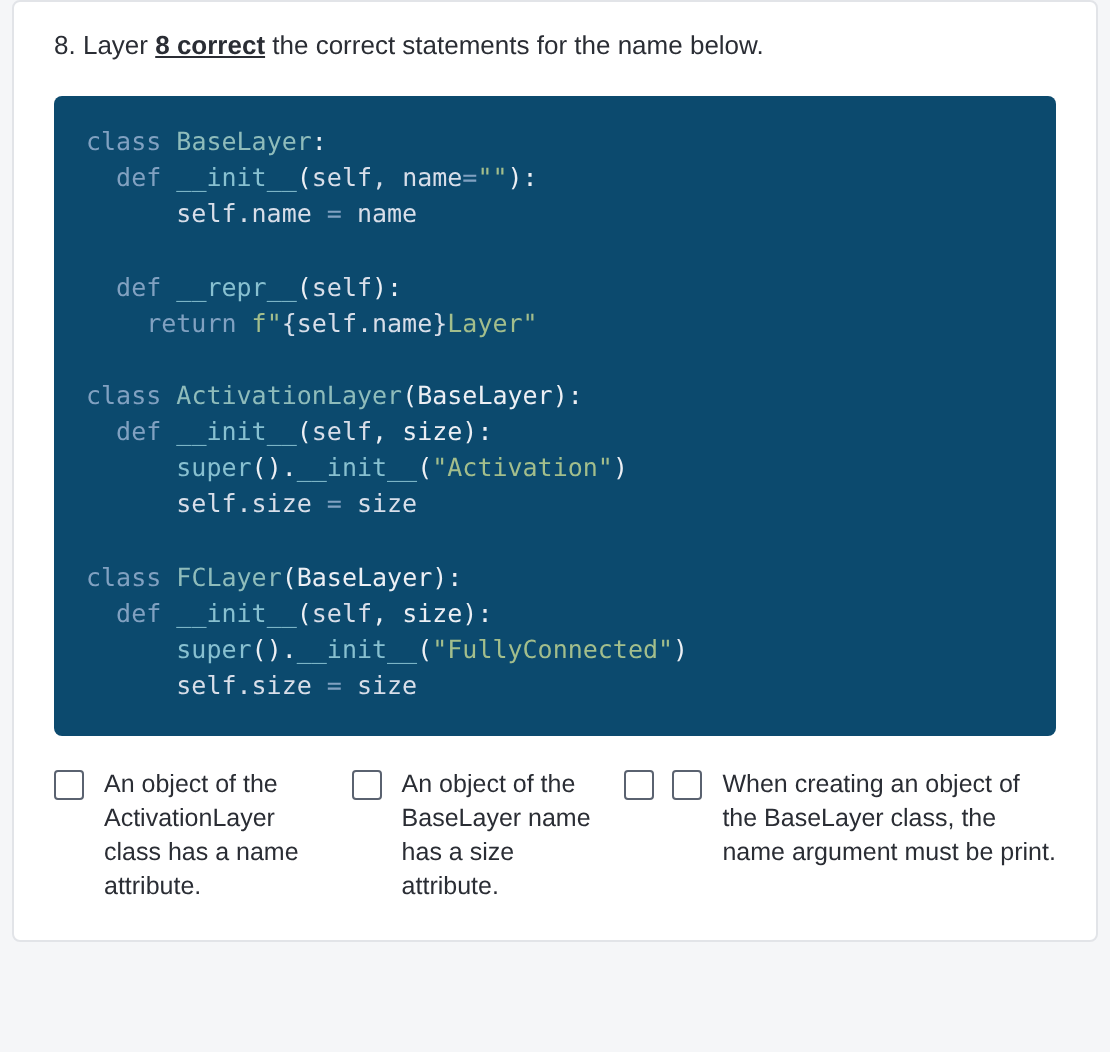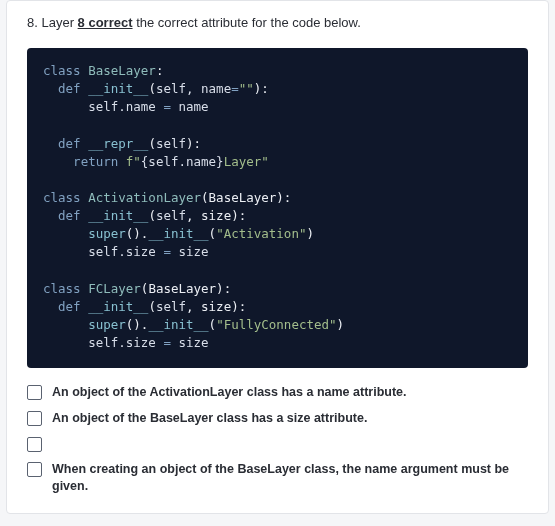--- a/index.html
+++ b/index.html
@@ -17,38 +17,38 @@
     margin: 0 6px;
     padding: 14px 20px 18px;
   }
   .question-text {
     font-size: 13px;
     color: #2a2d34;
     margin-bottom: 18px;
   }
   .question-text b { font-weight: 700; text-decoration: underline; }
   .code-block {
-    background: #0f172a;
+    background: #0c4a6e;
     color: #d8dee9;
     font-family: "Consolas", "Menlo", monospace;
     font-size: 12.5px;
     line-height: 1.45;
     padding: 14px 16px 16px;
     border-radius: 4px;
     white-space: pre;
     margin-bottom: 16px;
   }
   .kw { color: #81a1c1; }
   .cls { color: #8fbcbb; }
   .fn { color: #88c0d0; }
   .self { color: #d8dee9; }
   .str { color: #a3be8c; }
   .pun { color: #eceff4; }
   .op { color: #81a1c1; }
-  .options { display: flex; flex-direction: column; gap: 9px; font-weight: bold; }
+  .options { display: flex; gap: 9px; }
   .opt {
     display: flex;
     align-items: flex-start;
     gap: 10px;
     font-size: 12.5px;
     color: #2a2d34;
     line-height: 1.35;
   }
   .cb {
     width: 15px;
@@ -60,21 +60,21 @@
     background: #fff;
     cursor: pointer;
   }
 </style>
 </head>
 <body>
 
 <div class="card">
   <p class="question-text">
     <span>8.</span>
-    <span>Layer </span><b>8 correct</b><span>  the correct attribute for the code below.</span>
+    <span>Layer </span><b>8 correct</b><span>  the correct statements for the name below.</span>
   </p>
 
   <div class="code-block"><span class="kw">class</span><span class="cls"> BaseLayer</span><span class="pun">:</span>
 <span class="kw">  def</span><span class="fn"> __init__</span><span class="pun">(</span><span class="self">self</span><span>, name</span><span class="op">=</span><span class="str">""</span><span class="pun">):</span>
 <span>      self.name </span><span class="op">=</span><span> name</span>
 
 <span class="kw">  def</span><span class="fn"> __repr__</span><span class="pun">(</span><span class="self">self</span><span class="pun">):</span>
 <span class="kw">    return</span><span class="str"> f"</span><span>{self.name}</span><span class="str">Layer"</span>
 
 <span class="kw">class</span><span class="cls"> ActivationLayer</span><span class="pun">(BaseLayer):</span>
@@ -87,23 +87,23 @@
 <span class="fn">      super</span><span class="pun">().</span><span class="fn">__init__</span><span class="pun">(</span><span class="str">"FullyConnected"</span><span class="pun">)</span>
 <span>      self.size </span><span class="op">=</span><span> size</span></div>
 
   <div class="options">
     <label class="opt">
       <span class="cb"></span>
       <span>An object of the ActivationLayer class has a name attribute.</span>
     </label>
     <label class="opt">
       <span class="cb"></span>
-      <span>An object of the BaseLayer class has a size attribute.</span>
+      <span>An object of the BaseLayer name has a size attribute.</span>
     </label>
     <label class="opt">
       <span class="cb"></span>
     </label>
     <label class="opt">
       <span class="cb"></span>
-      <span>When creating an object of the BaseLayer class, the name argument must be given.</span>
+      <span>When creating an object of the BaseLayer class, the name argument must be print.</span>
     </label>
   </div>
 </div>
 
 </body></html>

